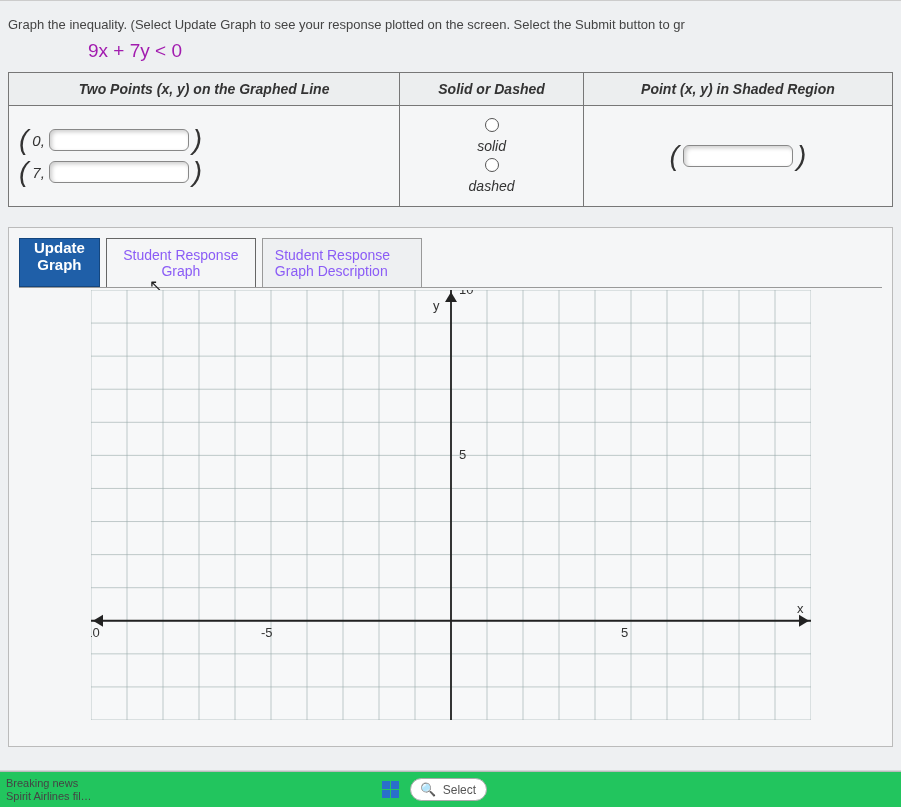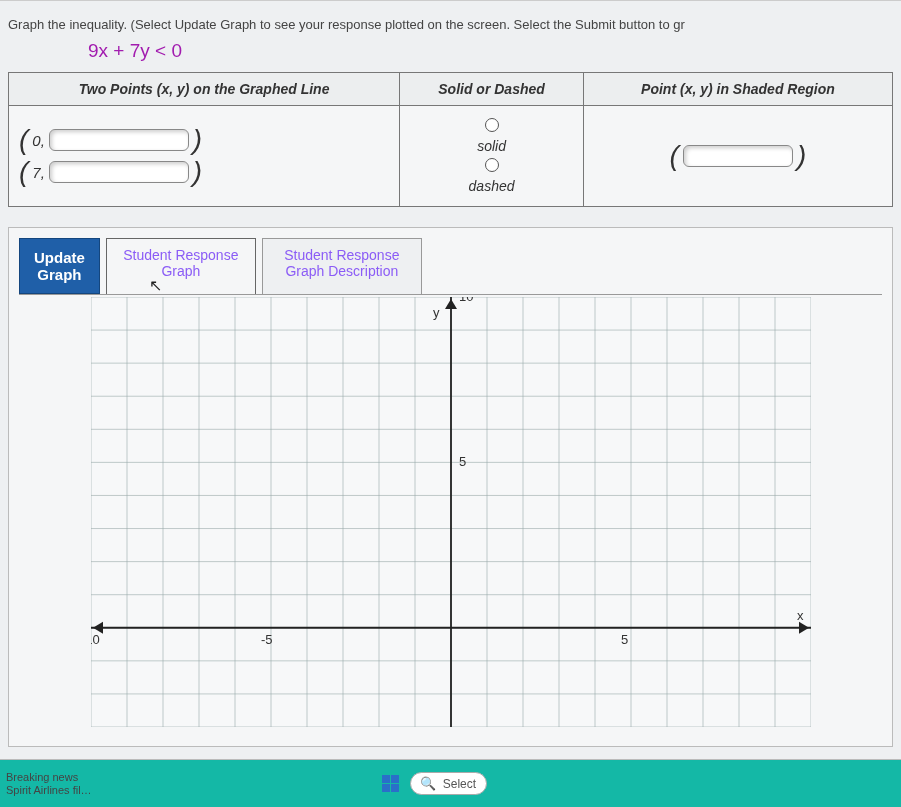--- a/index.html
+++ b/index.html
@@ -51,21 +51,21 @@
     margin-top: 20px;
     background: #f5f6f7;
     border: 1px solid #bbb;
     padding: 10px 10px 0 10px;
     min-height: 520px;
     position: relative;
   }
   .tab-row { display:flex; align-items:stretch; gap:6px; }
   .update-btn {
     background: #1f5fa8; color:#fff; font-weight:bold;
-    padding: 10px 14px; font-size:15px; text-align:center;
+    padding: 0 14px; font-size:15px; text-align:center;
     border:1px solid #14467e; cursor:pointer;
   }
   .tab {
     background:#eef0f2; border:1px solid #999; border-bottom:none;
     padding:8px 12px; font-size:14px; color:#8b5cf6; cursor:pointer;
   }
   .tab.sel { background:#f5f6f7; border-color:#666; }
   .grid-wrap {
     border-top:1px solid #999;
     margin-top:0;
@@ -78,22 +78,22 @@
     width: 720px; height: 430px;
     background:#f7f8f9;
     overflow: hidden;
   }
   .cursor-icon {
     position:absolute; top:48px; left:140px; font-size:16px; color:#222;
     pointer-events:none;
   }
   
   .taskbar {
-    position:absolute; bottom:0; left:0; right:0; height:48px;
-    background:#14b8a6; border-top:1px solid #bbb;
+    position:absolute; bottom:0; left:0; right:0; height:36px;
+    background:#22c55e; border-top:1px solid #bbb;
     display:flex; align-items:center; gap:10px; padding:8px 6px;
     font-size:12px; color:#444;
   }
   .news { line-height:1.1; font-size:11px; }
   .win-icon { width:18px; height:18px; display:inline-flex; flex-wrap:wrap; gap:1px; margin-left: 280px;}
   .win-icon span { width:8px; height:8px; background:#2a6fc9; }
   .search-box {
     display:flex; align-items:center; gap:6px;
     background:#fff; border:1px solid #aaa; border-radius:14px;
     padding:3px 10px; font-size:12px; color:#555;
@@ -148,21 +148,21 @@
       </td>
     </tr>
   </tbody>
     </table>
 
   <div class="graph-area">
     <div class="tab-row">
       <div class="update-btn" style="white-space:pre-line;">Update
 Graph</div>
       <div class="tab sel" style="width:150px;text-align:center;">Student Response Graph</div>
-      <div class="tab" style="width:160px;text-align:center;">Student Response Graph Description</div>
+      <div class="tab" style="width:160px;">Student Response Graph Description</div>
     </div>
     <span class="cursor-icon">↖</span>
     <div class="grid-wrap">
       <div class="grid" id="grid"><svg width="720" height="430">
             <line x1="0" x2="0" y1="0" y2="430" stroke="#9aa" stroke-width="0.6"></line>
             <line x1="36" x2="36" y1="0" y2="430" stroke="#9aa" stroke-width="0.6"></line>
             <line x1="72" x2="72" y1="0" y2="430" stroke="#9aa" stroke-width="0.6"></line>
             <line x1="108" x2="108" y1="0" y2="430" stroke="#9aa" stroke-width="0.6"></line>
             <line x1="144" x2="144" y1="0" y2="430" stroke="#9aa" stroke-width="0.6"></line>
             <line x1="180" x2="180" y1="0" y2="430" stroke="#9aa" stroke-width="0.6"></line>

